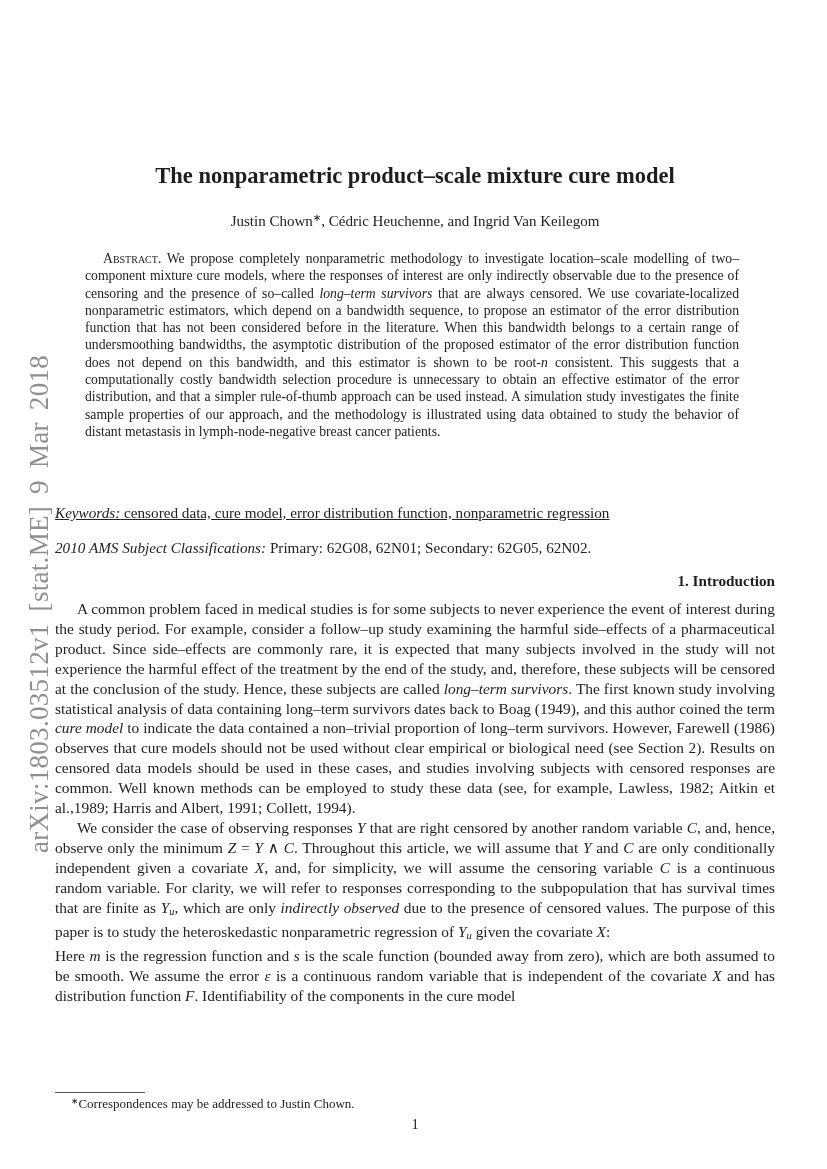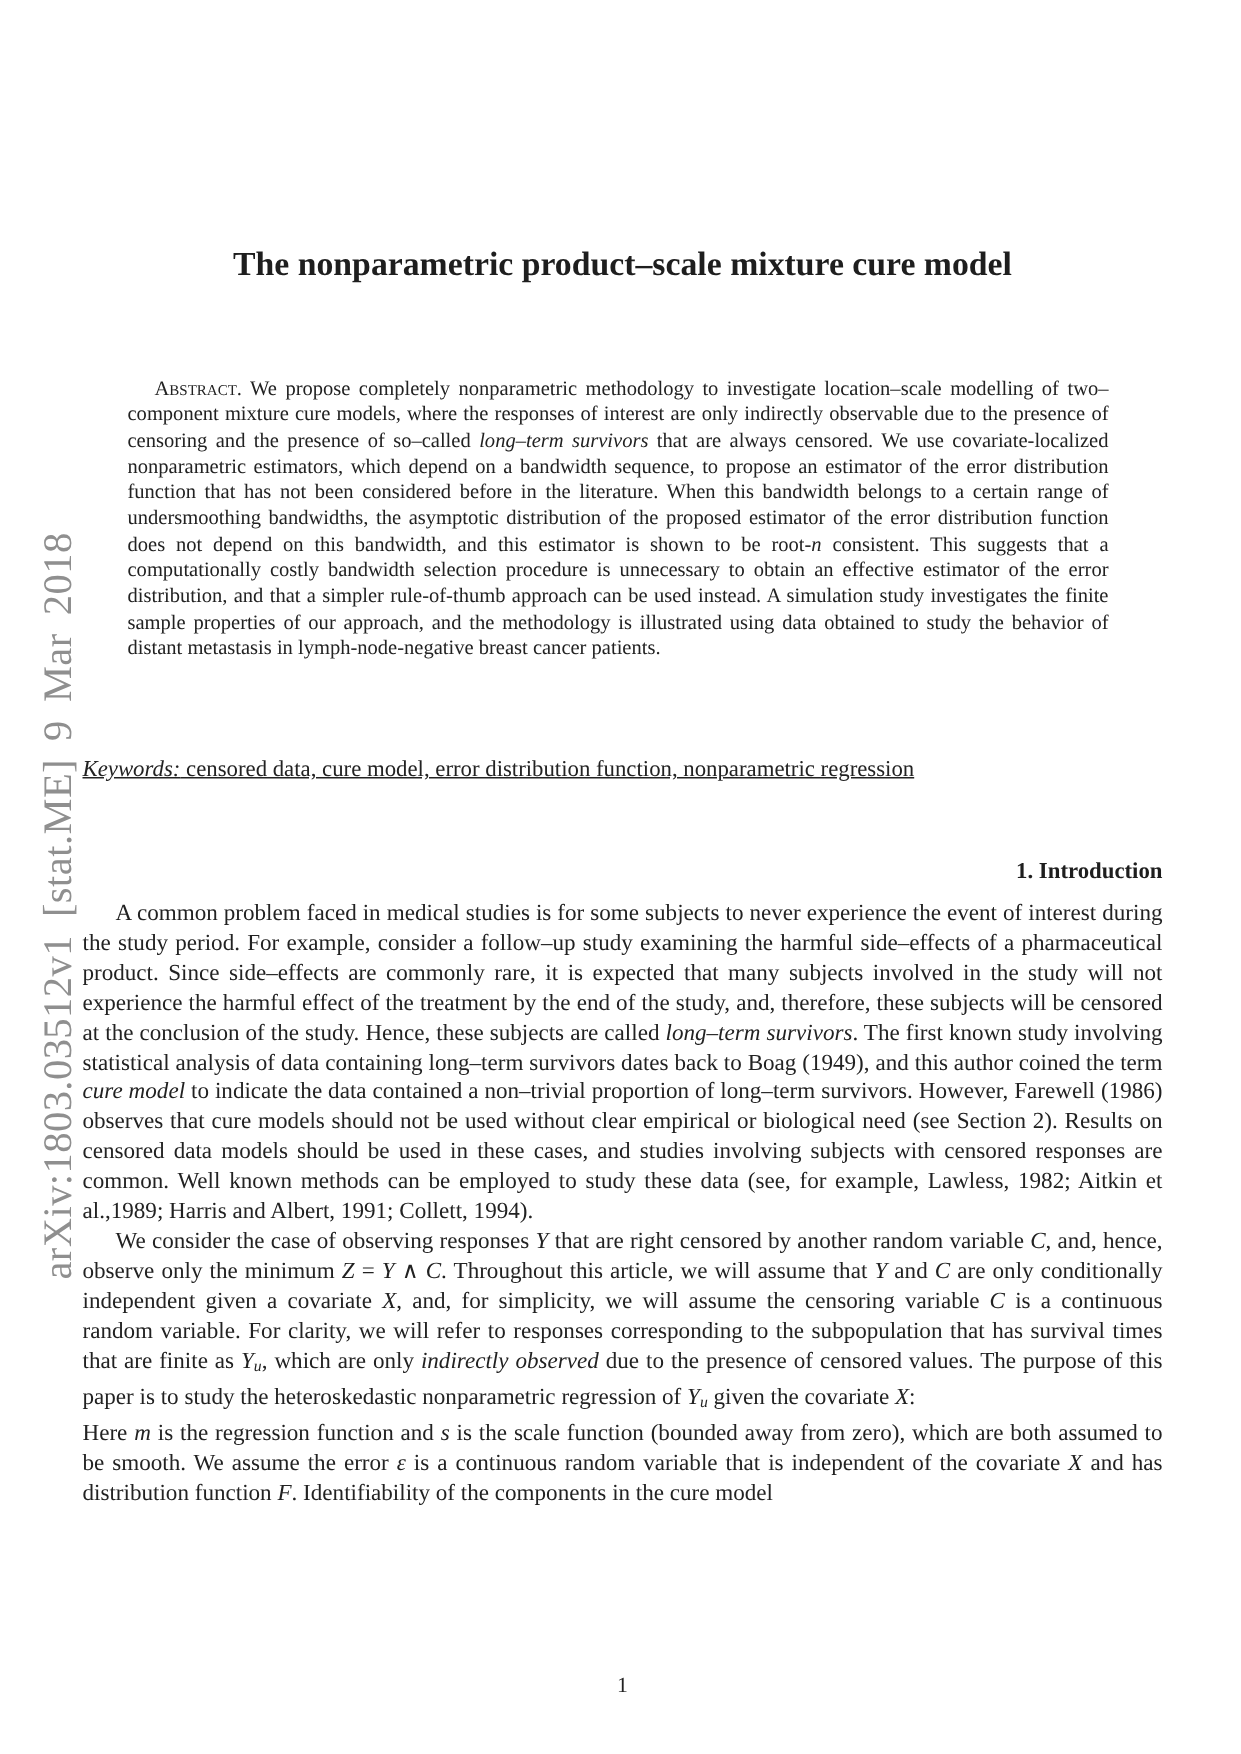--- a/index.html
+++ b/index.html
@@ -114,30 +114,36 @@
 </style>
 </head>
 <body>
 
 <div class="page">
 
   <div class="arxiv-sidebar">arXiv:1803.03512v1 [stat.ME] 9 Mar 2018</div>
 
   <h1 class="title">The nonparametric product–scale mixture cure model</h1>
 
+  <div class="authors"><span>Justin Chown</span><span class="sup">∗</span><span>, Cédric Heuchenne, and Ingrid Van Keilegom</span></div>
 
   <div class="abstract"><span class="sc">Abstract.</span><span> We propose completely nonparametric methodology to investigate location–scale modelling of two–component mixture cure models, where the responses of interest are only indirectly observable due to the presence of censoring and the presence of so–called </span><span class="i">long–term survivors</span><span> that are always censored. We use covariate-localized nonparametric estimators, which depend on a bandwidth sequence, to propose an estimator of the error distribution function that has not been considered before in the literature. When this bandwidth belongs to a certain range of undersmoothing bandwidths, the asymptotic distribution of the proposed estimator of the error distribution function does not depend on this bandwidth, and this estimator is shown to be root-</span><span class="i">n</span><span> consistent. This suggests that a computationally costly bandwidth selection procedure is unnecessary to obtain an effective estimator of the error distribution, and that a simpler rule-of-thumb approach can be used instead. A simulation study investigates the finite sample properties of our approach, and the methodology is illustrated using data obtained to study the behavior of distant metastasis in lymph-node-negative breast cancer patients.</span></div>
 
   <div class="keywords"><span class="i">Keywords:</span><span> censored data, cure model, error distribution function, nonparametric regression</span></div>
 
+  <div class="classifications"><span class="i">2010 AMS Subject Classifications:</span><span> Primary: 62G08, 62N01; Secondary: 62G05, 62N02.</span></div>
 
   <h2 class="section-heading">1. Introduction</h2>
 
   <div class="body-flow">
     <p class="par indent"><span>A common problem faced in medical studies is for some subjects to never experience the event of interest during the study period. For example, consider a follow–up study examining the harmful side–effects of a pharmaceutical product. Since side–effects are commonly rare, it is expected that many subjects involved in the study will not experience the harmful effect of the treatment by the end of the study, and, therefore, these subjects will be censored at the conclusion of the study. Hence, these subjects are called </span><span class="i">long–term survivors</span><span>. The first known study involving statistical analysis of data containing long–term survivors dates back to Boag (1949), and this author coined the term </span><span class="i">cure model</span><span> to indicate the data contained a non–trivial proportion of long–term survivors. However, Farewell (1986) observes that cure models should not be used without clear empirical or biological need (see Section 2). Results on censored data models should be used in these cases, and studies involving subjects with censored responses are common. Well known methods can be employed to study these data (see, for example, Lawless, 1982; Aitkin et al.,1989; Harris and Albert, 1991; Collett, 1994).</span></p>
     <p class="par indent"><span>We consider the case of observing responses </span><span class="i">Y</span><span> that are right censored by another random variable </span><span class="i">C</span><span>, and, hence, observe only the minimum </span><span class="i">Z</span><span> = </span><span class="i">Y</span><span> ∧ </span><span class="i">C</span><span>. Throughout this article, we will assume that </span><span class="i">Y</span><span> and </span><span class="i">C</span><span> are only conditionally independent given a covariate </span><span class="i">X</span><span>, and, for simplicity, we will assume the censoring variable </span><span class="i">C</span><span> is a continuous random variable. For clarity, we will refer to responses corresponding to the subpopulation that has survival times that are finite as </span><span class="i">Y</span><span class="i sub">u</span><span>, which are only </span><span class="i">indirectly observed</span><span> due to the presence of censored values. The purpose of this paper is to study the heteroskedastic nonparametric regression of </span><span class="i">Y</span><span class="i sub">u</span><span> given the covariate </span><span class="i">X</span><span>:</span></p>
     <p class="par"><span>Here </span><span class="i">m</span><span> is the regression function and </span><span class="i">s</span><span> is the scale function (bounded away from zero), which are both assumed to be smooth. We assume the error </span><span class="i">ε</span><span> is a continuous random variable that is independent of the covariate </span><span class="i">X</span><span> and has distribution function </span><span class="i">F</span><span>. Identifiability of the components in the cure model</span></p>
   </div>
 
+  <div class="footnote-block">
+    <div class="footnote-rule"></div>
+    <div class="footnote-text"><span class="sup">∗</span><span>Correspondences may be addressed to Justin Chown.</span></div>
+  </div>
 
   <div class="page-number">1</div>
 
 </div>
 
 </body></html>

